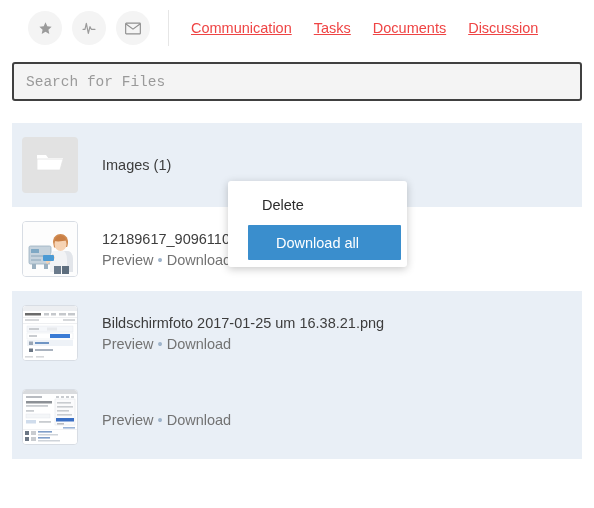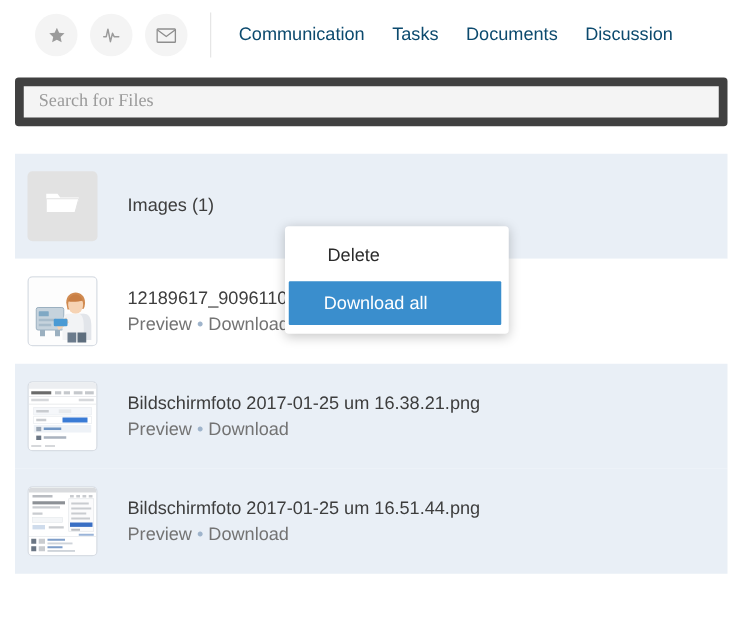--- a/index.html
+++ b/index.html
@@ -56,40 +56,41 @@
   .nav {
     display: flex;
     align-items: center;
     margin-left: 22px;
     gap: 22px;
     white-space: nowrap;
     overflow: hidden;
   }
   .nav-item {
     font-size: 14.5px;
-    color: #0c4a6e;
+    color: #ef4444;
     cursor: pointer;
     white-space: nowrap;
+    text-decoration: underline;
   }
 
   
   .search-wrap {
     padding: 6px 12px 0 12px;
   }
   .search-input {
     width: 100%;
     box-sizing: border-box;
     height: 39px;
     background: #f4f4f4;
-    border: 7px solid #404040;
+    border: 2px solid #404040;
     border-radius: 3px;
     font-size: 14.5px;
     color: #555;
     padding: 0 12px;
-    font-family: Liberation Serif, serif;
+    font-family: Liberation Mono, monospace;
     outline: none;
   }
   .search-input::placeholder { color: #9a9a9a; }
 
   
   .file-list {
     margin-top: 22px;
     padding: 0 12px;
   }
   .row {
@@ -174,21 +175,21 @@
     align-items: center;
     padding-left: 34px;
     font-size: 14.5px;
     color: #2b2b2b;
     cursor: pointer;
     box-sizing: border-box;
   }
   .menu-item.active {
     background: #3a8ecd;
     color: #ffffff;
-    margin: 3px 6px 0 3px;
+    margin: 3px 6px 0 20px;
     padding-left: 28px;
     border-radius: 1px;
   }
 </style>
 </head>
 <body>
 
 <div class="header">
 
   <div class="icon-group">
@@ -343,21 +344,20 @@
         <rect x="8" y="41" width="5" height="4" fill="#c9ccd0"></rect>
         <rect x="15" y="41" width="14" height="1.6" fill="#7f9ec9"></rect>
         <rect x="15" y="44" width="20" height="1.5" fill="#cfd4da"></rect>
         <rect x="2" y="47" width="4" height="4" fill="#6b7684"></rect>
         <rect x="8" y="47" width="5" height="4" fill="#c9ccd0"></rect>
         <rect x="15" y="47" width="12" height="1.6" fill="#7f9ec9"></rect>
         <rect x="15" y="50" width="22" height="1.5" fill="#cfd4da"></rect>
       </svg>
     </div>
     <div class="row-text">
-      <div class="file-name">Bildschirmfoto 2017-01-25 um 16.51.44.png</div>
       <div class="actions">
         <span class="link">Preview</span><span class="sep">•</span><span class="link">Download</span>
       </div>
     </div>
   </div>
 
 </div>
 
 <div class="menu">
   <div class="menu-item">Delete</div>

